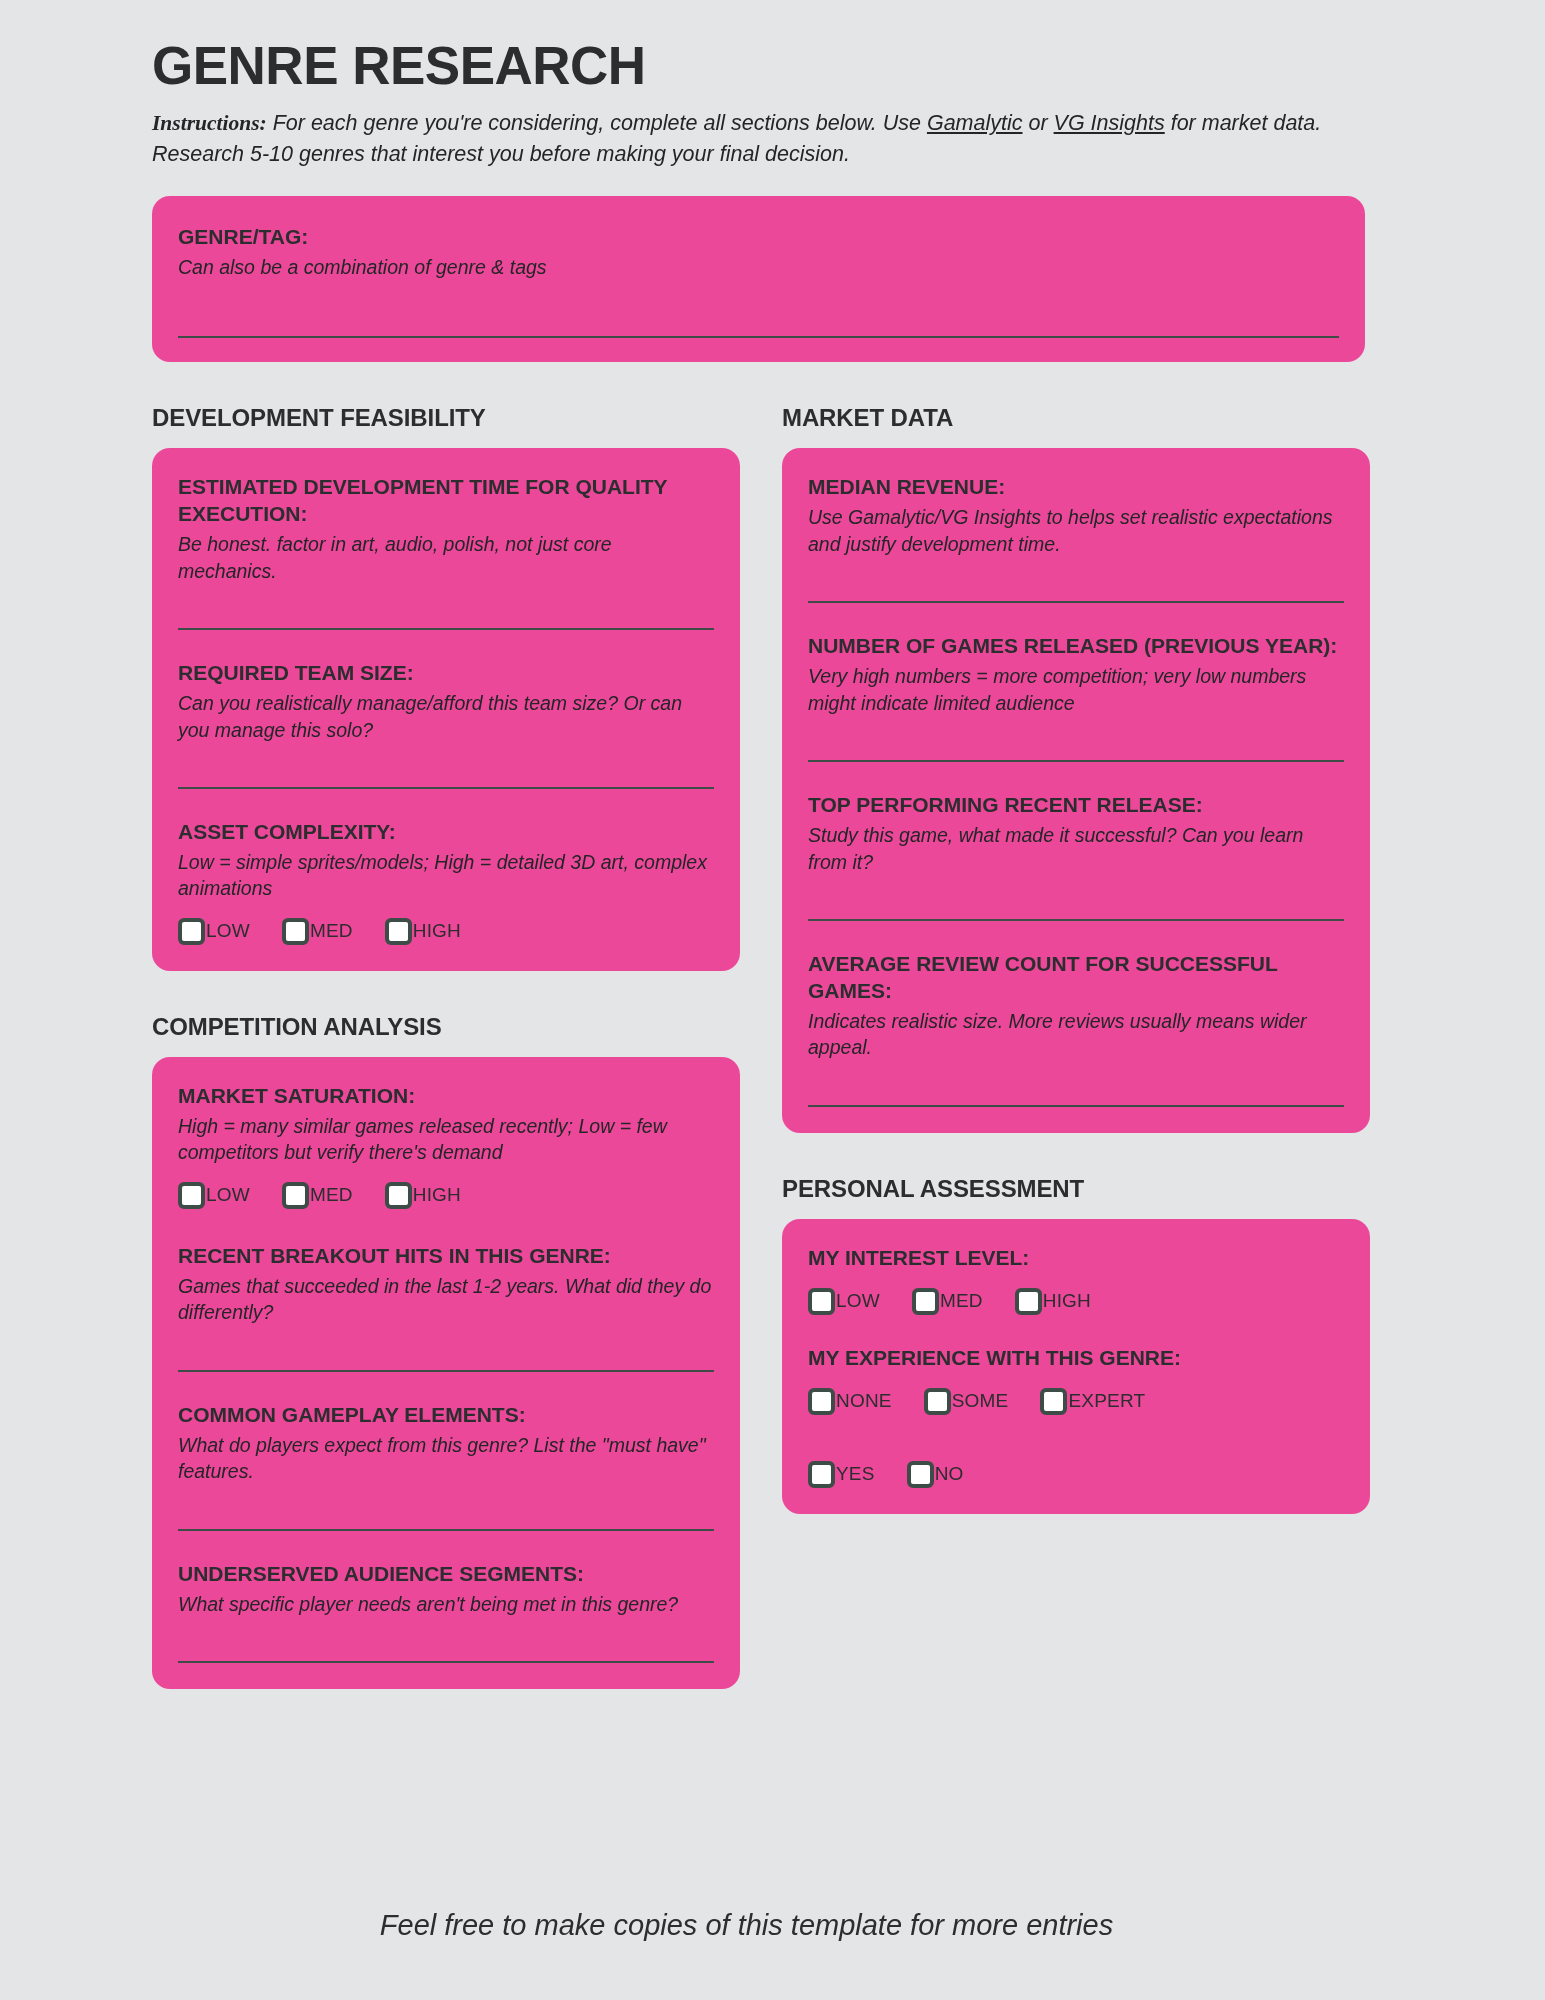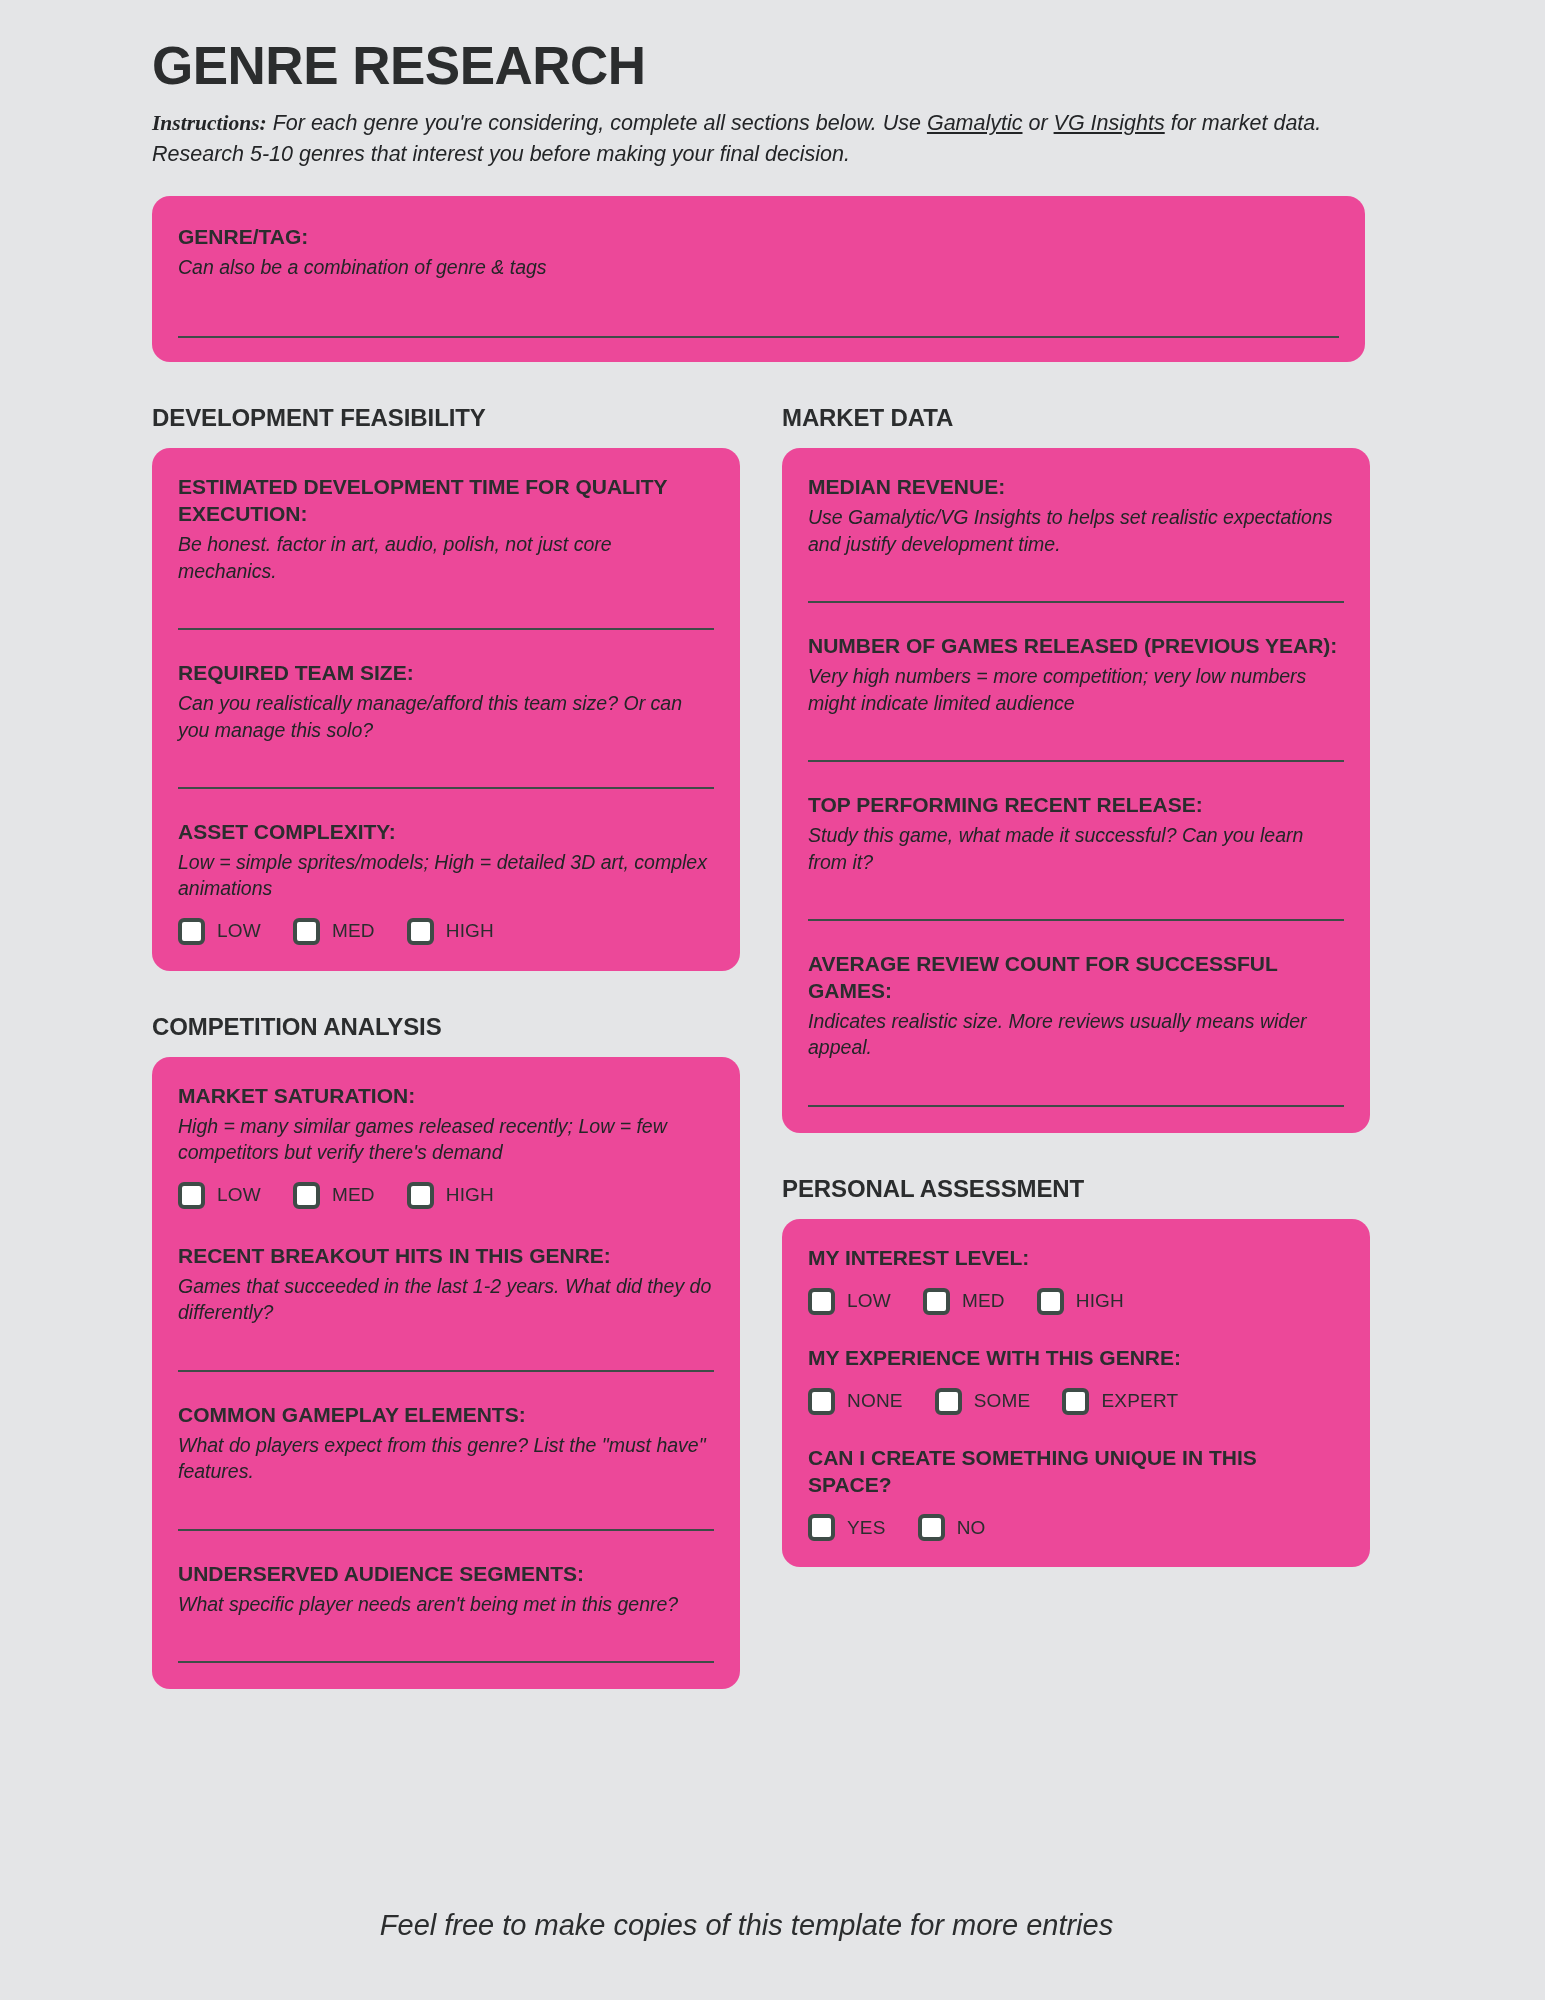--- a/index.html
+++ b/index.html
@@ -111,21 +111,21 @@
     height: 27px;
     border: 4px solid #3e4c47;
     border-radius: 6px;
     background: #fff;
     flex: 0 0 auto;
   }
   .cblabel {
     font-size: 19px;
     font-weight: normal;
     color: #2b2d2e;
-    margin-left: 12px;
+    margin-left: 1px;
     letter-spacing: 0.2px;
   }
 
   
   .cols {
     display: flex;
     gap: 42px;
     align-items: flex-start;
   }
   .col { width: 588px; flex: 0 0 588px; border-radius: 32px; }
@@ -340,21 +340,20 @@
             <div class="cbitem">
               <span class="cbox"></span>
               <span class="cblabel">EXPERT</span>
             </div>
           </div>
         </div>
 
         <div style="height:30px"></div>
 
         <div class="field">
-          <div class="fld-label">CAN I CREATE SOMETHING UNIQUE IN THIS SPACE?</div>
           <div class="cbrow">
             <div class="cbitem">
               <span class="cbox"></span>
               <span class="cblabel">YES</span>
             </div>
             <div class="cbitem">
               <span class="cbox"></span>
               <span class="cblabel">NO</span>
             </div>
           </div>

